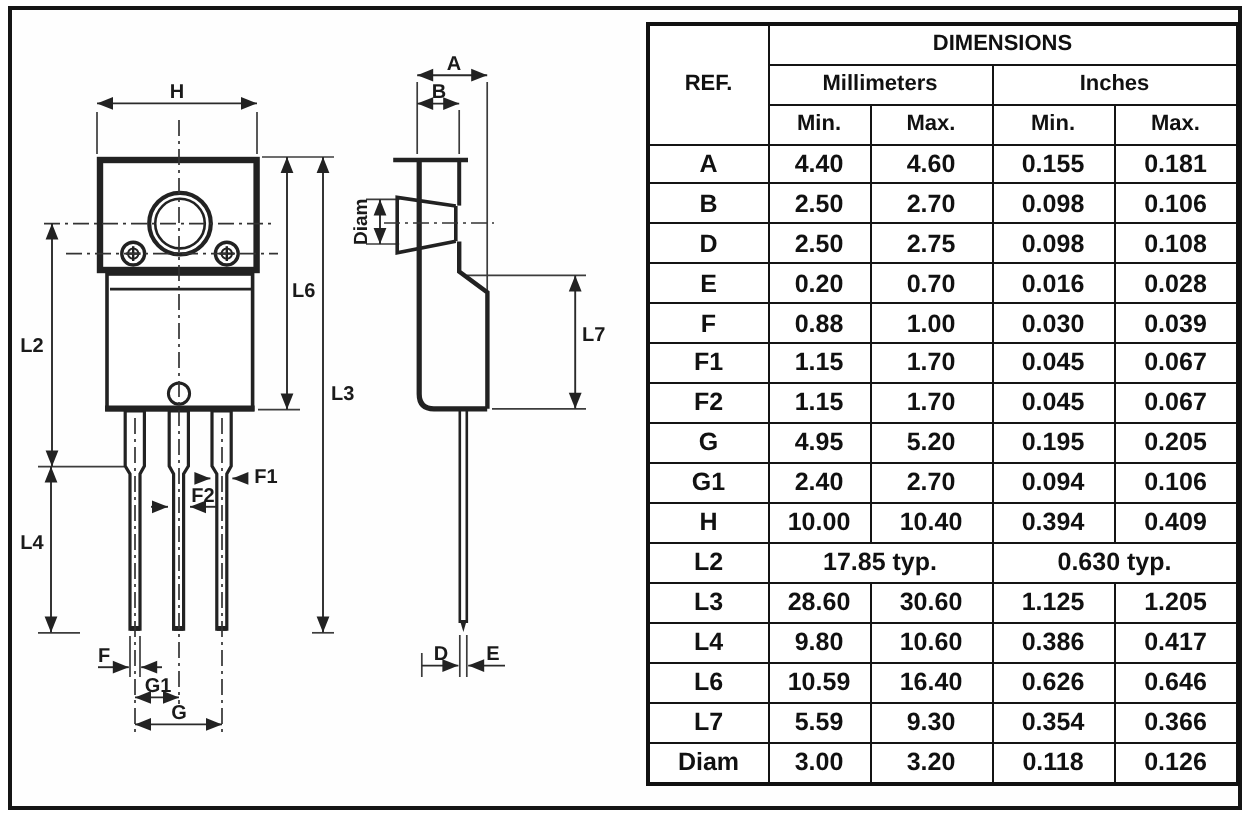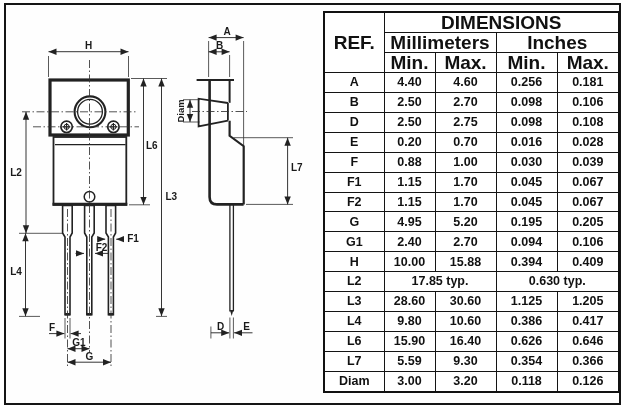--- a/index.html
+++ b/index.html
@@ -10,21 +10,21 @@
   .drawing-svg{position:absolute;left:0;top:0;}
   .dim-text{font-family:"Liberation Sans",sans-serif;font-weight:700;
        font-size:10px;fill:#1a1a1a;}
   .dim-text-sm{font-size:9.5px;}
   table.dims{position:absolute;left:323px;top:11px;width:295px;height:382px;
        border-collapse:collapse;table-layout:fixed;background:#fff;}
   table.dims th,table.dims td{border:1.4px solid #141414;padding:0;margin:0;
        text-align:center;vertical-align:middle;color:#111;
        font-weight:700;font-size:12.5px;line-height:1;}
   table.dims{border:2px solid #111;}
-  table.dims th{font-size:19px;}
+  table.dims th{font-size:11px;}
   tr.hdr{height:20px;}
 </style>
 </head>
 <body>
 
 <div class="page-frame"></div>
 
 <svg class="drawing-svg" width="323" height="409" viewBox="0 0 323 409">
   <defs>
     <marker id="arr" viewBox="0 0 8 8" refX="8" refY="4" markerWidth="8.5" markerHeight="8" markerUnits="userSpaceOnUse" orient="auto-start-reverse">
@@ -188,21 +188,21 @@
   <tr class="hdr">
     <th>Min.</th>
     <th>Max.</th>
     <th>Min.</th>
     <th>Max.</th>
   </tr>
   <tr>
     <td>A</td>
     <td>4.40</td>
     <td>4.60</td>
-    <td>0.256</td>
+    <td>0.155</td>
     <td>0.181</td>
   </tr>
   <tr>
     <td>B</td>
     <td>2.50</td>
     <td>2.70</td>
     <td>0.098</td>
     <td>0.106</td>
   </tr>
   <tr>
@@ -250,21 +250,21 @@
   <tr>
     <td>G1</td>
     <td>2.40</td>
     <td>2.70</td>
     <td>0.094</td>
     <td>0.106</td>
   </tr>
   <tr>
     <td>H</td>
     <td>10.00</td>
-    <td>15.88</td>
+    <td>10.40</td>
     <td>0.394</td>
     <td>0.409</td>
   </tr>
   <tr>
     <td>L2</td>
     <td colspan="2">17.85 typ.</td>
     <td colspan="2">0.630 typ.</td>
   </tr>
   <tr>
     <td>L3</td>
@@ -275,21 +275,21 @@
   </tr>
   <tr>
     <td>L4</td>
     <td>9.80</td>
     <td>10.60</td>
     <td>0.386</td>
     <td>0.417</td>
   </tr>
   <tr>
     <td>L6</td>
-    <td>15.90</td>
+    <td>10.59</td>
     <td>16.40</td>
     <td>0.626</td>
     <td>0.646</td>
   </tr>
   <tr>
     <td>L7</td>
     <td>5.59</td>
     <td>9.30</td>
     <td>0.354</td>
     <td>0.366</td>

